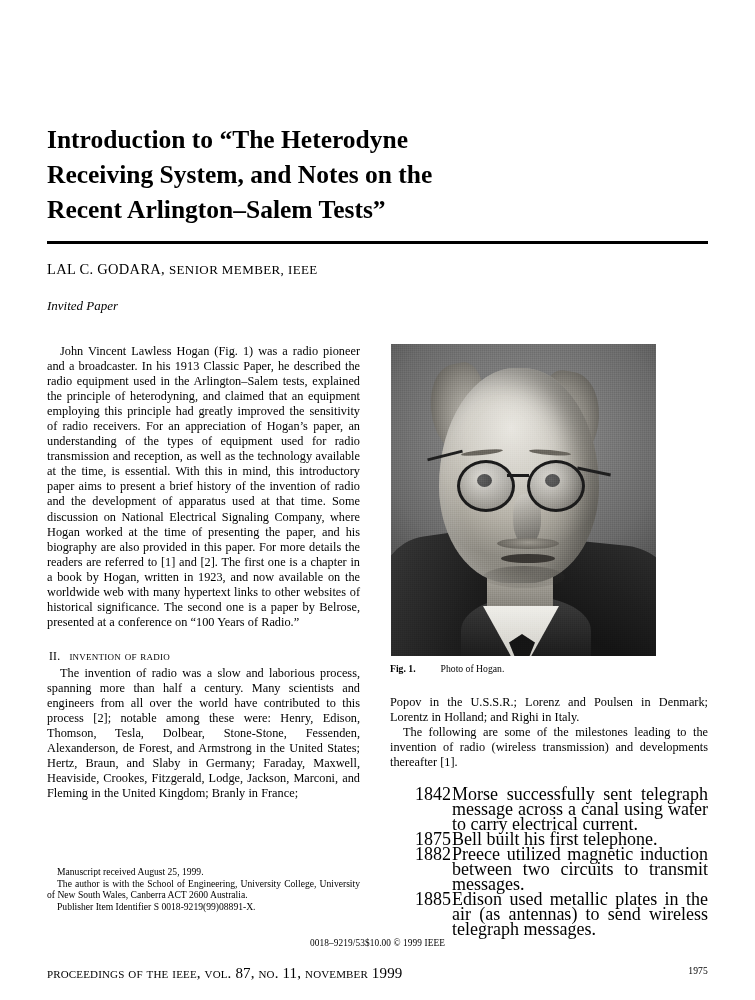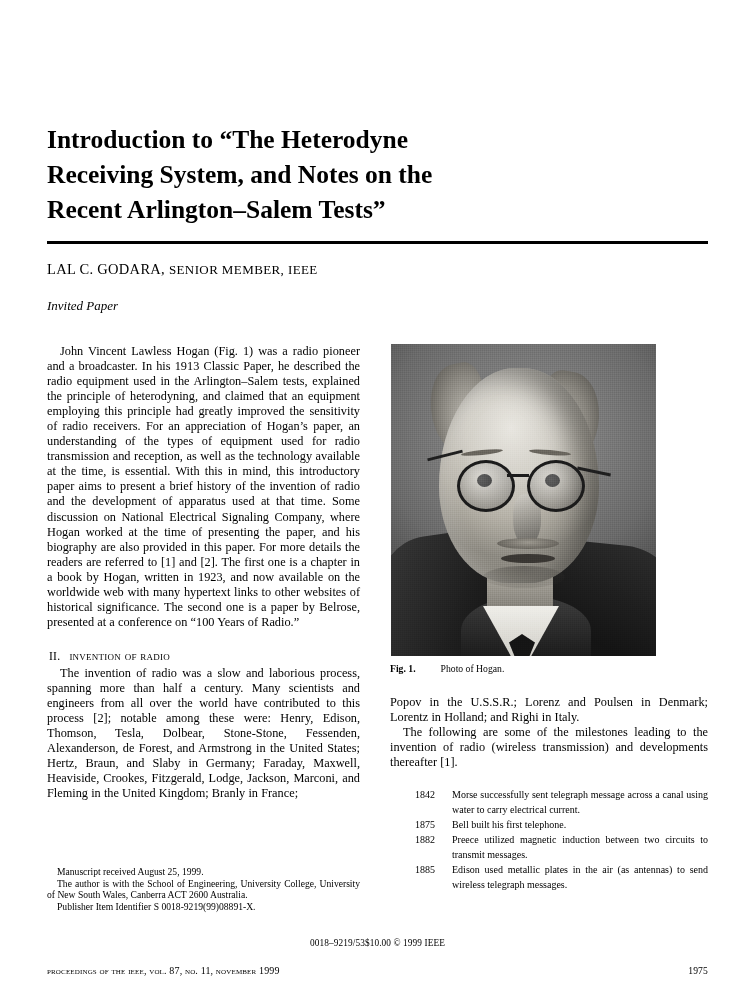--- a/index.html
+++ b/index.html
@@ -333,21 +333,21 @@
 
   
   .timeline {
     position: absolute;
     left: 390px;
     top: 787px;
     width: 318px;
   }
   .tl-row {
     display: flex;
-    font-size: 10px;
+    font-size: 18px;
     line-height: 15.05px;
   }
   .tl-year {
     width: 62px;
     flex: 0 0 62px;
     padding-left: 25px;
     box-sizing: border-box;
   }
   .tl-desc {
     flex: 1 1 auto;
@@ -371,21 +371,21 @@
     top: 965px;
     width: 661px;
     display: flex;
     justify-content: space-between;
     font-size: 9.6px;
     letter-spacing: 0.15px;
   }
   .footer-line .jn {
     font-variant: small-caps;
     text-transform: lowercase;
-    font-size: 10px;
+    font-size: 15px;
   }
 </style>
 </head>
 <body>
 
 <div class="page">
 
   <div class="title-block">
     <h1 class="paper-title">
       <span class="ln">Introduction to “The Heterodyne</span>

